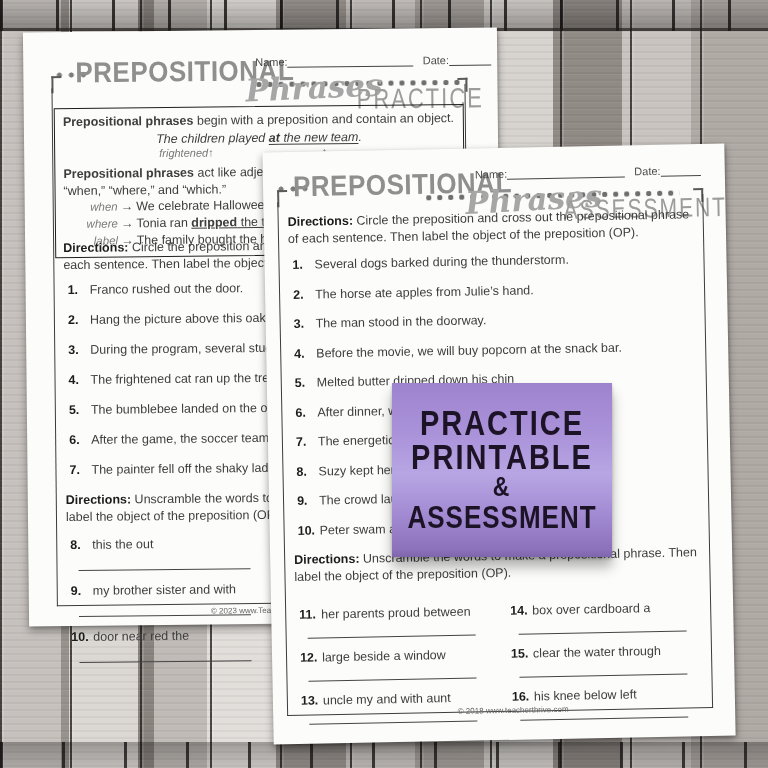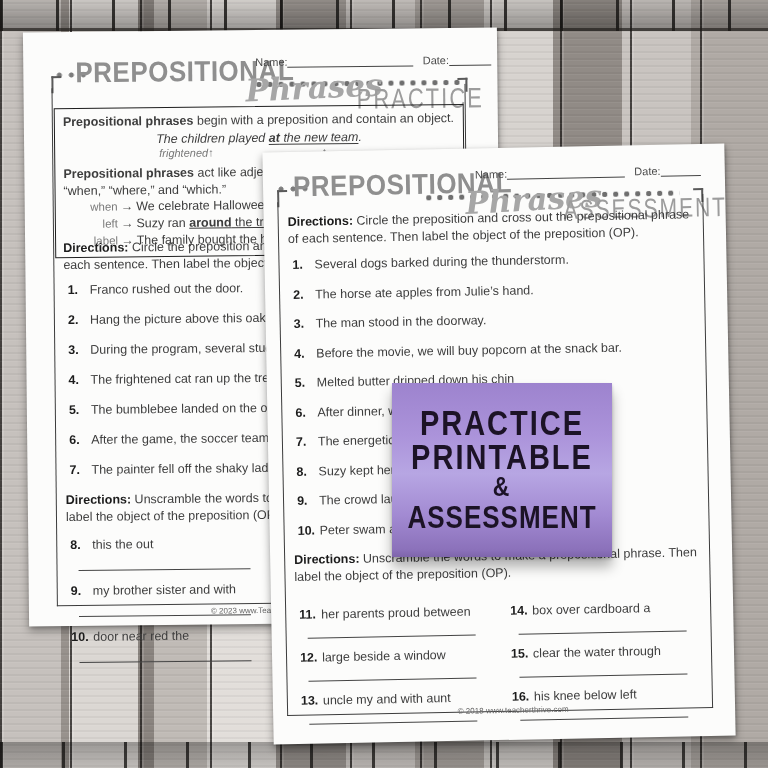--- a/index.html
+++ b/index.html
@@ -44,21 +44,21 @@
     transform:scaleY(1.28);transform-origin:left top;white-space:nowrap;}
   .name-row{position:absolute;font-size:11px;color:#4a4a4a;white-space:nowrap;}
   .blank{display:inline-block;border-bottom:1.3px solid #444;height:10px;vertical-align:bottom;}
 
   .infobox{position:absolute;border:1.6px solid #1f1f1f;padding:5px 8px 7px;font-size:12.5px;line-height:16.5px;}
   .ex-line{text-align:center;font-style:italic;margin-top:1px;}
   .ex-line u{text-underline-offset:2px;}
   .ann-line{font-size:11px;color:#777;font-style:italic;margin-left:96px;line-height:13px;}
   .ann-arrow2{margin-left:108px;color:#777;}
   .whx-row{margin-left:2px;line-height:17px;white-space:nowrap;overflow:hidden;}
-  .whx-label{display:inline-block;width:52px;text-align:right;color:#7a7a7a;font-size:11.5px;}
+  .whx-label{display:inline-block;width:52px;text-align:right;font-style:italic;color:#7a7a7a;font-size:11.5px;}
   .whx-arrow{color:#555;padding:0 3px;}
 
   .flow{position:absolute;font-size:12.5px;line-height:17px;}
   .dir b{color:#1c1c1c;}
   .itemrow{margin-bottom:13px;white-space:nowrap;overflow:hidden;}
   .itemrow .num{font-weight:bold;color:#1c1c1c;display:inline-block;min-width:22px;padding-left:4px;}
   .ans-line{border-bottom:1.3px solid #444;width:172px;margin:15px 0 12px 12px;height:1px;}
   .copyright{position:absolute;font-size:8px;color:#666;white-space:nowrap;}
 
   .two-col{display:flex;gap:14px;margin-top:10px;}
@@ -99,21 +99,21 @@
     <div class="sub-word" style="left:333px;top:54px;">PRACTICE</div>
     <div class="frame" style="left:28px;right:32px;top:56px;bottom:20px;"></div>
 
     <div class="infobox" style="left:30px;right:34px;top:76px;">
       <div><b>Prepositional phrases</b><span> begin with a preposition and contain an object.</span></div>
       <div class="ex-line"><span>The children played </span><b><u>at</u></b><u> the new team</u><span>.</span></div>
       <div class="ann-line"><span>frightened</span><span>↑</span><span class="ann-arrow2">↑</span></div>
       <div style="margin-top:5px;"><b>Prepositional phrases</b><span> act like adjectiv</span></div>
       <div>“when,” “where,” and “which.”</div>
       <div class="whx-row"><span class="whx-label">when</span><span class="whx-arrow">→</span><span>We celebrate Hallowee</span></div>
-      <div class="whx-row"><span class="whx-label">left</span><span class="whx-arrow">→</span><span>Suzy ran </span><b><u>around</u></b><u> the tra</u></div>
+      <div class="whx-row"><span class="whx-label">where</span><span class="whx-arrow">→</span><span>Tonia ran </span><b><u>dripped</u></b><u> the tra</u></div>
       <div class="whx-row"><span class="whx-label">label</span><span class="whx-arrow">→</span><span>The family bought the h</span></div>
     </div>
 
     <div class="flow" style="left:38px;width:402px;top:208px;">
       <div class="dir">
         <div><b>Directions:</b><span> Circle the preposition and c</span></div>
         <div>each sentence. Then label the object</div>
       </div>
       <div style="height:8px;"></div>
       <div class="itemrow"><span class="num">1.</span><span>Franco rushed out the door.</span></div>

